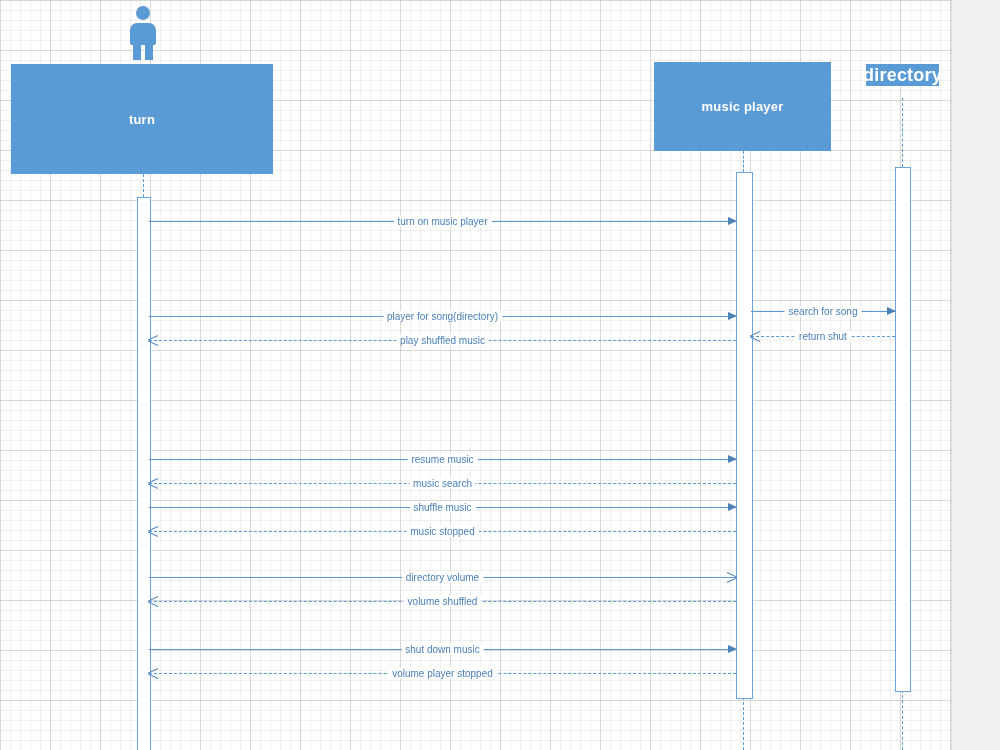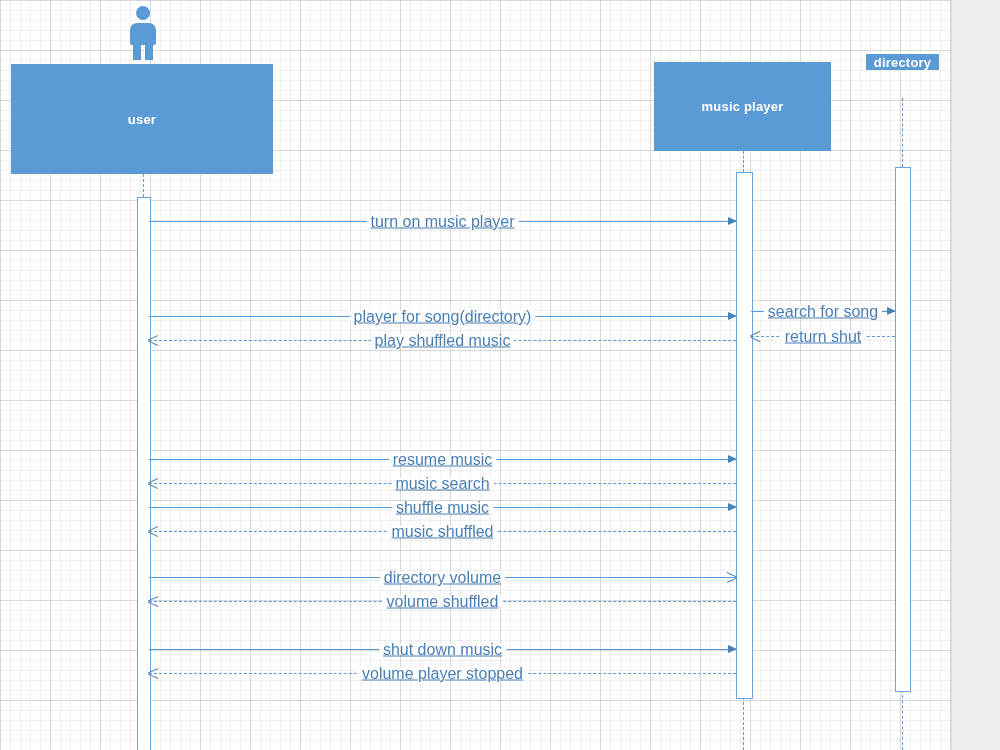--- a/index.html
+++ b/index.html
@@ -60,24 +60,23 @@
     position:absolute;left:0;top:0;width:100%;height:0;
   }
   .msg.solid .line{border-top:1.4px solid #5b9bd5;}
   .msg.dashed .line{border-top:1.8px dashed #5b9bd5;}
   .msg .lbl{
     position:absolute;left:50%;top:50%;
     transform:translate(-50%,-50%);
     background:#ffffff;
     padding:0 4px;
     color:#4a7fb5;
-    font-size:16px;
+    font-size:10px;
     white-space:nowrap;
     line-height:11px;
-    text-decoration:underline;
   }
   
   .ah-right-fill{
     position:absolute;right:-1px;top:-4px;
     width:0;height:0;
     border-top:4.5px solid transparent;
     border-bottom:4.5px solid transparent;
     border-left:9px solid #4a82b8;
   }
   
@@ -111,26 +110,26 @@
   <div class="rightpanel"></div>
 
   <div class="actor" id="actor-user" style="left: 127px; top: 6px; width: 32px; height: 56px;">
     <div class="head-c"></div>
     <div class="body"></div>
     <div class="leg-l"></div>
     <div class="leg-r"></div>
   </div>
 
   <div class="head" id="head-user" style="left: 11px; top: 64px; width: 262px; height: 110px; font-size: 13px;">
-    <span>user</span>
+    <span>turn</span>
   </div>
   <div class="head" id="head-music-player" style="left: 654px; top: 62px; width: 177px; height: 89px; font-size: 13px;">
     <span>music player</span>
   </div>
-  <div class="head" id="head-directory" style="left: 866px; top: 54px; width: 73px; height: 16px; font-size: 13px; overflow: visible;">
+  <div class="head" id="head-directory" style="left: 866px; top: 64px; width: 73px; height: 22px; font-size: 18px; overflow: visible;">
     <span>directory</span>
   </div>
 
   <div id="lifeline-layer">
       <div class="stem" style="left: 143px; top: 174px; height: 23px;"></div>
       <div class="act" style="left: 137px; top: 197px; width: 12px; height: 553px;"></div>
       <div class="stem" style="left: 743px; top: 151px; height: 21px;"></div>
       <div class="stem" style="left: 743px; top: 697px; height: 53px;"></div>
       <div class="act" style="left: 736px; top: 172px; width: 15px; height: 525px;"></div>
       <div class="stem" style="left: 902px; top: 98px; height: 69px;"></div>
@@ -175,21 +174,21 @@
         <div class="lbl">music search</div>
       </div>
       <div class="msg solid" style="left: 149px; top: 507px; width: 587px;">
         <div class="line"></div>
         <div class="ah-right-fill"></div>
         <div class="lbl">shuffle music</div>
       </div>
       <div class="msg dashed" style="left: 149px; top: 531px; width: 587px;">
         <div class="line"></div>
         <div class="ah-left-open"></div>
-        <div class="lbl">music shuffled</div>
+        <div class="lbl">music stopped</div>
       </div>
       <div class="msg solid" style="left: 149px; top: 577px; width: 587px;">
         <div class="line"></div>
         <div class="ah-right-open"></div>
         <div class="lbl">directory volume</div>
       </div>
       <div class="msg dashed" style="left: 149px; top: 601px; width: 587px;">
         <div class="line"></div>
         <div class="ah-left-open"></div>
         <div class="lbl">volume shuffled</div>

